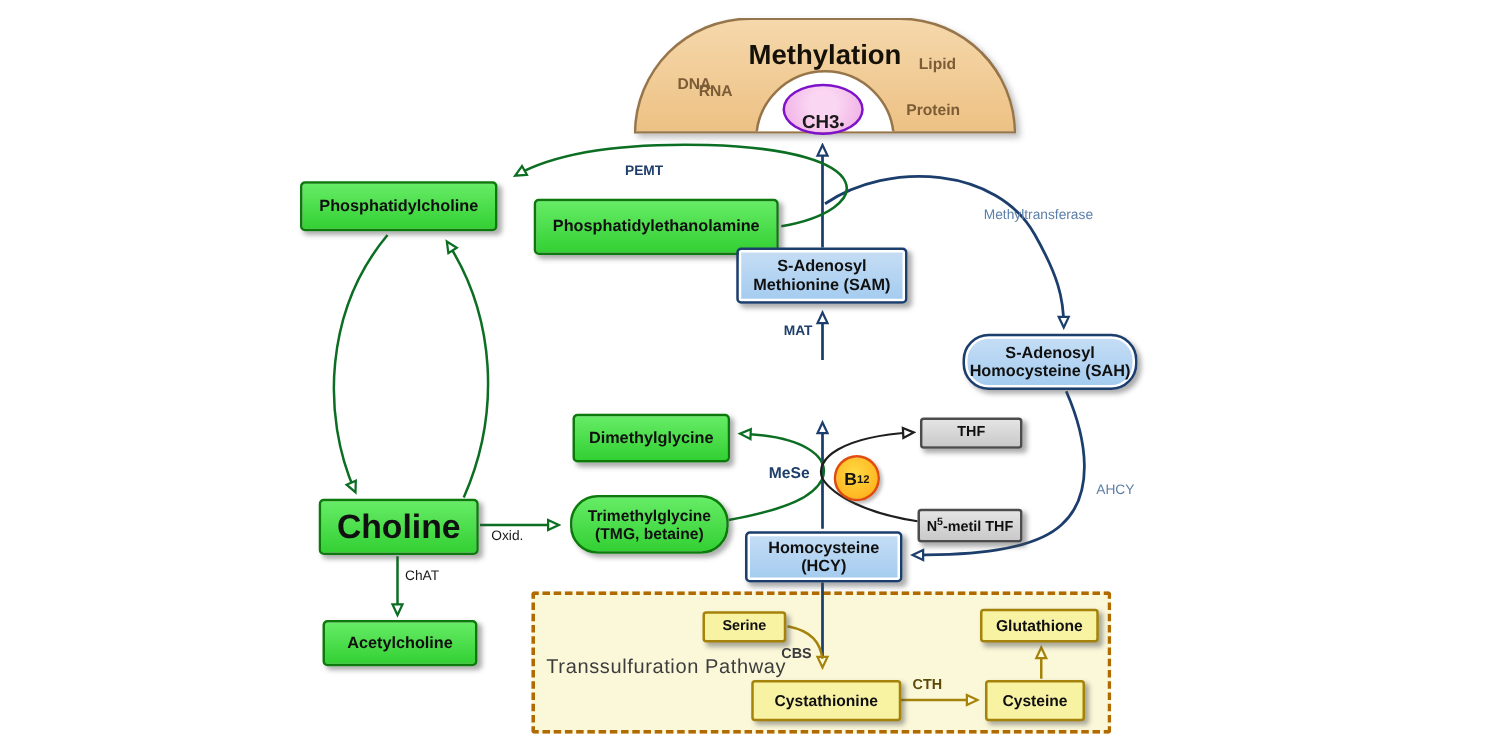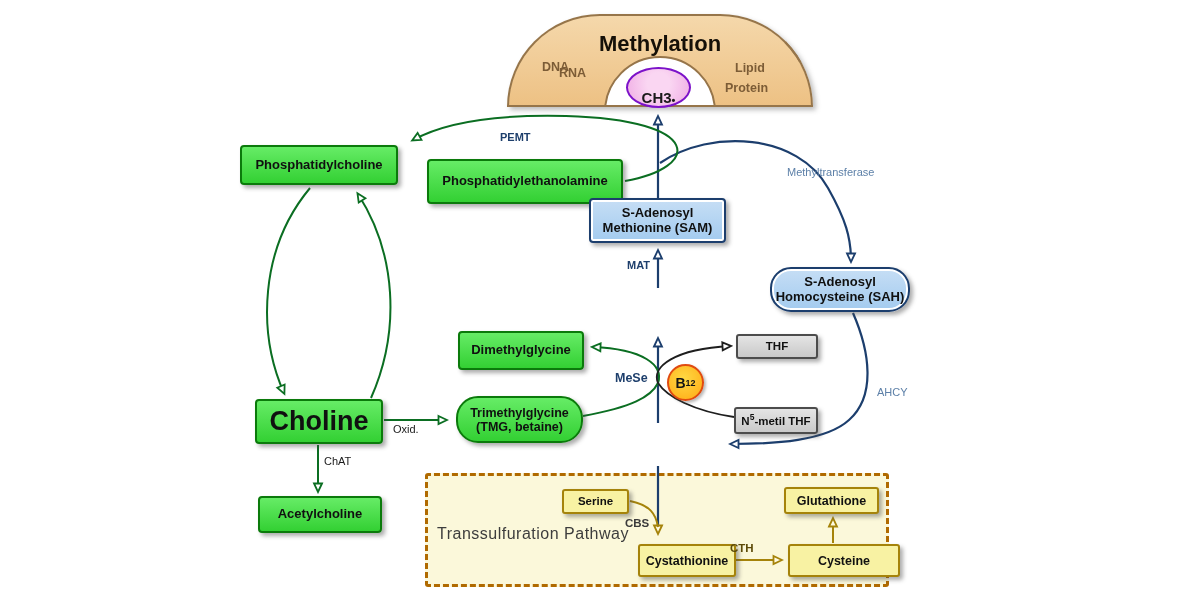--- a/index.html
+++ b/index.html
@@ -88,21 +88,21 @@
       <path d="M709,560 L781,560" marker-end="url(#ah-olive)"></path>
       <path d="M833,543 L833,519" marker-end="url(#ah-olive)"></path>
     </g>
   </svg>
 
   <div class="arch">
     <div class="arch-notch"></div>
     <div class="arch-title">Methylation</div>
     <div class="arch-word" style="left:33px;top:44px;">DNA</div>
     <div class="arch-word" style="left:50px;top:50px;">RNA</div>
-    <div class="arch-word" style="left:226px;top:45px;">Lipid</div>
+    <div class="arch-word" style="left:226px;top:28px;">Lipid</div>
     <div class="arch-word" style="left:216px;top:65px;">Protein</div>
   </div>
 
   <div class="ch3">
     <span>CH</span>
       <span>3</span>
       <sup class="dot">•</sup>
   </div>
 
   <div class="box green" style="left:240px;top:145px;width:158px;height:40px;">
@@ -123,40 +123,43 @@
   <div class="box green" style="left:258px;top:496px;width:124px;height:37px;">
     <span>Acetylcholine</span>
     </div>
 
   <div class="box blue" style="left:589px;top:198px;width:137px;height:45px;">
     <span>S-Adenosyl Methionine (SAM)</span>
     </div>
   <div class="box blue" style="left:770px;top:267px;width:140px;height:45px;border-radius:21px;">
     <span>S-Adenosyl Homocysteine (SAH)</span>
     </div>
+  <div class="box blue" style="left:596px;top:425px;width:126px;height:41px;">
+    <span>Homocysteine (HCY)</span>
+    </div>
 
   <div class="box gray" style="left:736px;top:334px;width:82px;height:25px;">
     <span>THF</span>
     </div>
   <div class="box gray" style="left:734px;top:407px;width:84px;height:27px;">
     <span><span>N</span><span class="sup5">5</span><span>-metil THF</span></span>
     </div>
 
   <div class="b12">
     <span>B</span>
       <sub class="small">12</sub>
   </div>
 
   <div class="box yellow" style="left:562px;top:489px;width:67px;height:25px;font-size:11.5px;">
     <span>Serine</span>
     </div>
-  <div class="box yellow" style="left:601px;top:544px;width:98px;height:33px;margin-left:37px;">
+  <div class="box yellow" style="left:601px;top:544px;width:120px;height:33px;">
     <span>Cystathionine</span>
     </div>
-  <div class="box yellow" style="left:788px;top:544px;width:112px;height:33px;">
+  <div class="box yellow" style="left:788px;top:544px;width:80px;height:33px;">
     <span>Cysteine</span>
     </div>
   <div class="box yellow" style="left:784px;top:487px;width:95px;height:27px;">
     <span>Glutathione</span>
     </div>
 
   <div class="region-title" style="left:437px;top:524px;width:205px;">Transsulfuration Pathway</div>
 
   <div class="lab enz-navy" style="left:500px;top:131px;">PEMT</div>
   <div class="lab enz-blue" style="left:787px;top:166px;">Methyltransferase</div>

